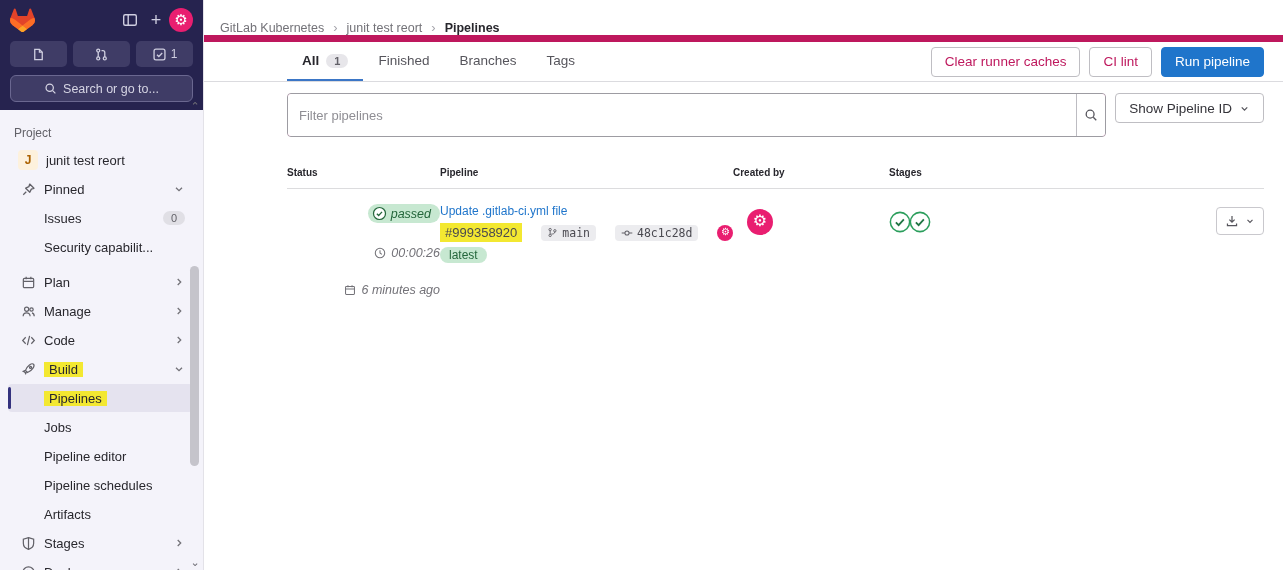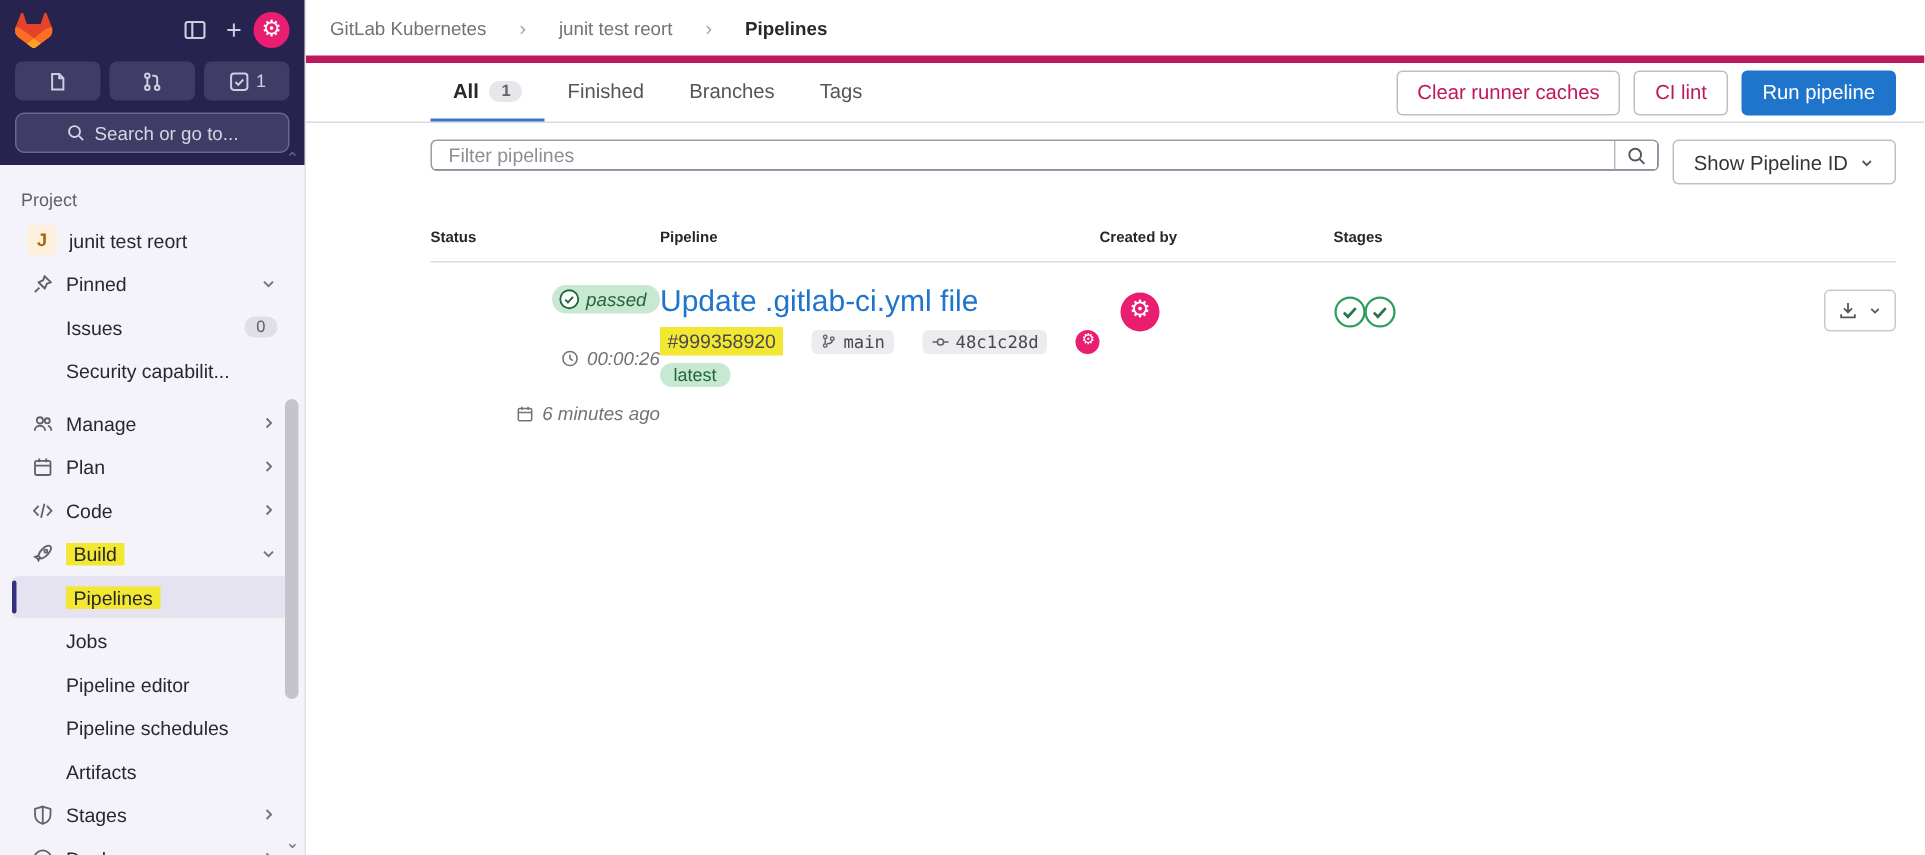--- a/index.html
+++ b/index.html
@@ -35,51 +35,51 @@
   .hl { background:#f3e831; padding:2px 5px; }
   .sb-gap { height:6px; }
   
   .sb-scroll { position:absolute; top:98px; right:1px; bottom:0; width:14px; }
   .sb-scroll .car { position:absolute; left:0; width:14px; text-align:center; color:#6f6e76; font-size:11px; line-height:12px; }
   .sb-scroll .car.up { top:2px; } .sb-scroll .car.dn { bottom:2px; }
   .sb-thumb { position:absolute; left:2px; width:9px; top:168px; height:200px; background:#c5c4cb; border-radius:5px; }
 
   
   .main { flex:1; display:flex; flex-direction:column; background:#fff; min-width:0; }
-  .breadcrumb { height:42px; flex:0 0 42px; border-bottom:5px solid #be185d; display:flex; align-items:center; padding:0 16px; gap:22px; font-size:12.5px; color:#737278; }
+  .breadcrumb { height:42px; flex:0 0 42px; border-bottom:7px solid #be185d; display:flex; align-items:flex-end; padding:0 16px; gap:9px; font-size:12.5px; color:#737278; }
   .breadcrumb .crumb { cursor:pointer; }
   .breadcrumb .sep { color:#a5a4ab; font-size:13px; }
   .breadcrumb .current { color:#28272d; font-weight:700; cursor:default; }
 
   .tabs-row { display:flex; align-items:center; border-bottom:1px solid #dbdbdf; padding:0 19px 0 83px; height:40px; flex:0 0 40px; }
   .tabs { display:flex; align-self:stretch; }
   .tab { display:flex; align-items:center; gap:7px; padding:0 15px; font-size:13.5px; color:#56555c; cursor:pointer; border-bottom:2px solid transparent; }
   .tab.active { color:#28272d; font-weight:700; border-bottom-color:#3b76c6; }
   .tab .count-pill { background:#e7e6ea; }
   .actions { margin-left:auto; display:flex; gap:9px; }
   .btn { height:30px; padding:0 13px; border-radius:4px; border:1px solid #bfbec3; background:#fff; color:#be185d; font-size:13.5px; font-family:inherit; cursor:pointer; display:flex; align-items:center; }
   .btn.primary { background:#1f75cb; border-color:#1f75cb; color:#fff; }
 
   .filter-row { display:flex; gap:9px; padding:11px 19px 10px 83px; flex:0 0 auto; }
-  .filter-box { flex:1; height:21px; border:1px solid #9d9ca2; border-radius:4px; display:flex; overflow:hidden; background:#0c4a6e; }
+  .filter-box { flex:1; height:44px; border:1px solid #9d9ca2; border-radius:4px; display:flex; overflow:hidden; background:#f9a8d4; }
   .filter-box input { flex:1; border:0; outline:none; padding:0 11px; font-size:13px; font-family:inherit; color:#28272d; }
   .filter-box input::placeholder { color:#8f8e94; }
   .filter-search-btn { width:29px; border-left:1px solid #bdbcc2; display:flex; align-items:center; justify-content:center; color:#56555c; background:#fff; cursor:pointer; }
   .dd-btn { gap:7px; color:#35343a; }
 
   .table { margin:11px 19px 0 83px; font-size:13px; }
   .thead, .trow { display:grid; grid-template-columns:153px 293px 156px 1fr 96px; align-items:start; }
   .thead { border-bottom:1px solid #dcdcde; padding:9px 0 10px; font-weight:700; font-size:10px; color:#28272d; }
   .trow { padding:15px 0 16px; }
   .cell-status { display:flex; flex-direction:column; gap:3px; align-items:flex-end; padding-left:2px;font-style:italic; }
   .badge { display:inline-flex; align-items:center; gap:4px; background:#c7e8d1; color:#24663b; border-radius:10px; padding:2px 9px 2px 4px; font-size:12.5px; cursor:pointer; }
   .badge.small { padding:1px 9px; font-size:12px; cursor:default; }
   .meta-line { display:flex; align-items:center; gap:5px; color:#737278; font-size:12.5px;margin-top:20px; }
   .cell-pipeline { display:flex; flex-direction:column; gap:5px; align-items:flex-start; }
-  .plink { color:#1f75cb; font-size:20px; text-decoration:none; cursor:pointer; }
+  .plink { color:#1f75cb; font-size:12px; text-decoration:none; cursor:pointer; }
   .pmeta { display:flex; align-items:center; gap:19px; }
   .pid { font-size:13px; color:#4a4950; }
   .chip { display:inline-flex; align-items:center; gap:4px; background:#ececef; border-radius:4px; padding:1px 6px; font-family:"DejaVu Sans Mono",monospace; font-size:11.5px; color:#4a4950; cursor:pointer; }
   .chip .cic { color:#626168; display:flex; }
   .avatar.mini { width:16px; height:16px; font-size:10px; cursor:pointer; }
   .avatar.creator { width:26px; height:26px; font-size:16px; margin:5px 0 0 14px; cursor:pointer; }
   .cell-stages { display:flex; align-items:center; padding-top:7px; }
   .stage { display:flex; cursor:pointer; }
   .stage + .stage { margin-left:-2px; }
   .cell-actions { display:flex; justify-content:flex-end; }
@@ -178,42 +178,42 @@
 
       <div class="sb-item sub">
         <span class="lbl">Security capabilit...</span>
       </div>
 
       <div class="sb-gap"></div>
 
       <div class="sb-item">
         <span class="ic">
           <svg width="15" height="15" viewBox="0 0 16 16" fill="none" stroke="currentColor" stroke-width="1.3">
+              <rect x="2.5" y="3.5" width="11" height="10" rx="1.2"></rect>
+              <path d="M2.5 6.8h11M5.5 1.8v2.7M10.5 1.8v2.7"></path>
+            </svg>
+        </span>
+        <span class="lbl">Plan</span>
+        <span class="chev">
+            <svg width="12" height="12" viewBox="0 0 14 14" fill="none" stroke="currentColor" stroke-width="1.5">
+              <path d="M5.5 3.5 9 7l-3.5 3.5"></path>
+            </svg>
+          </span>
+      </div>
+
+      <div class="sb-item">
+        <span class="ic">
+          <svg width="15" height="15" viewBox="0 0 16 16" fill="none" stroke="currentColor" stroke-width="1.3">
               <circle cx="6" cy="5.6" r="2.2"></circle>
               <path d="M2.3 13c0-2.1 1.6-3.6 3.7-3.6S9.7 10.9 9.7 13"></path>
               <circle cx="11.2" cy="5.9" r="1.8"></circle>
               <path d="M11.7 9.5c1.6.4 2.4 1.7 2.4 3.5"></path>
             </svg>
         </span>
         <span class="lbl">Manage</span>
-        <span class="chev">
-            <svg width="12" height="12" viewBox="0 0 14 14" fill="none" stroke="currentColor" stroke-width="1.5">
-              <path d="M5.5 3.5 9 7l-3.5 3.5"></path>
-            </svg>
-          </span>
-      </div>
-
-      <div class="sb-item">
-        <span class="ic">
-          <svg width="15" height="15" viewBox="0 0 16 16" fill="none" stroke="currentColor" stroke-width="1.3">
-              <rect x="2.5" y="3.5" width="11" height="10" rx="1.2"></rect>
-              <path d="M2.5 6.8h11M5.5 1.8v2.7M10.5 1.8v2.7"></path>
-            </svg>
-        </span>
-        <span class="lbl">Plan</span>
         <span class="chev">
             <svg width="12" height="12" viewBox="0 0 14 14" fill="none" stroke="currentColor" stroke-width="1.5">
               <path d="M5.5 3.5 9 7l-3.5 3.5"></path>
             </svg>
           </span>
       </div>
 
       <div class="sb-item">
         <span class="ic">
           <svg width="15" height="15" viewBox="0 0 16 16" fill="none" stroke="currentColor" stroke-width="1.3">

